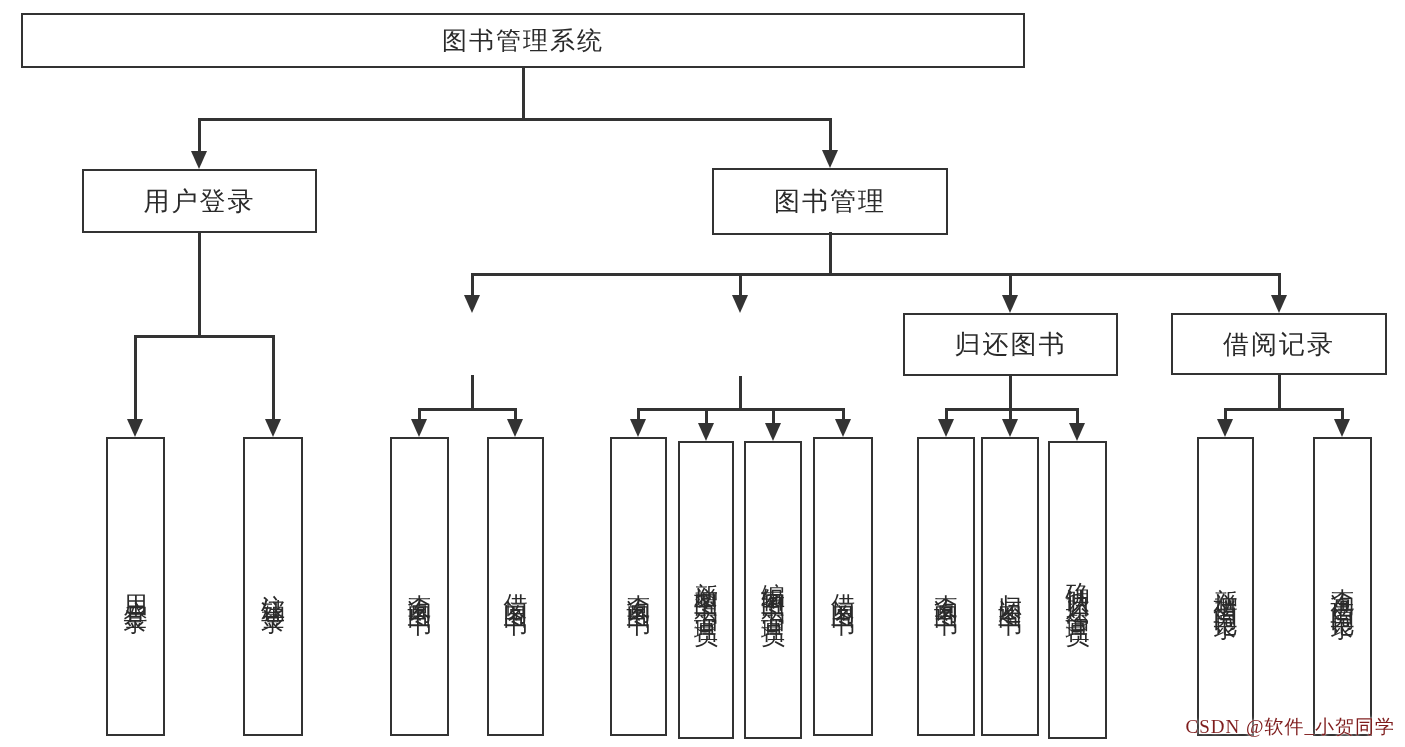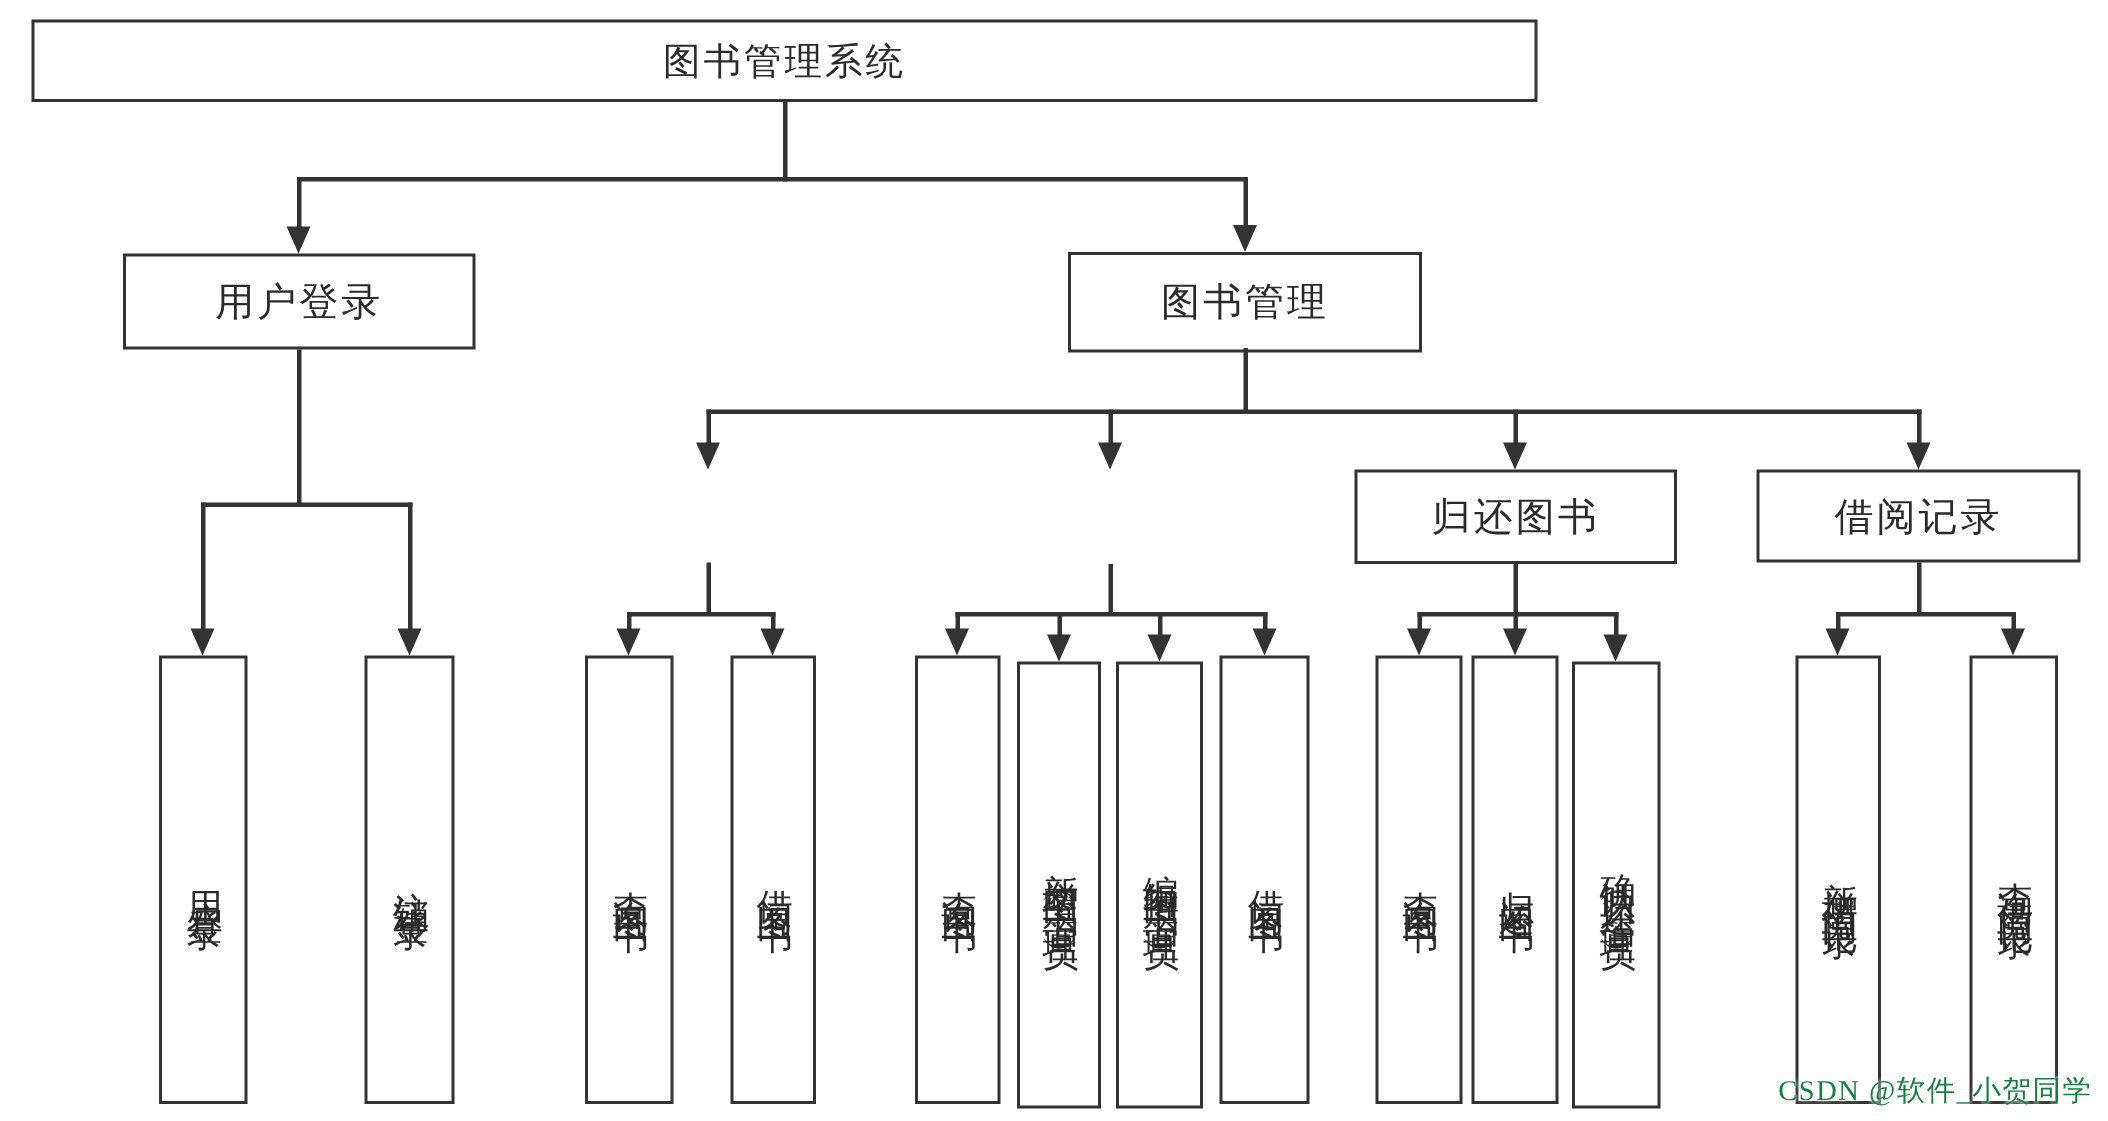--- a/index.html
+++ b/index.html
@@ -18,21 +18,21 @@
     font-size:24px;letter-spacing:6px;line-height:1;
   }
   .line{position:absolute;background:#333333;}
   .arrow{
     position:absolute;width:0;height:0;
     border-left:8px solid transparent;border-right:8px solid transparent;
     border-top:18px solid #333333;
   }
   .watermark{
     position:absolute;right:10px;bottom:7px;font-size:19px;letter-spacing:1px;
-    color:#15803d;z-index:5;white-space:nowrap;
+    color:#7f1d1d;z-index:5;white-space:nowrap;
     text-shadow:0 0 2px #ffffff,0 0 4px #ffffff;
   }
 </style>
 </head>
 <body>
 
 <div class="canvas">
 
   <div class="box" style="left:21px;top:13px;width:1004px;height:55px">
     <span class="hlabel root-label">图书管理系统</span>

